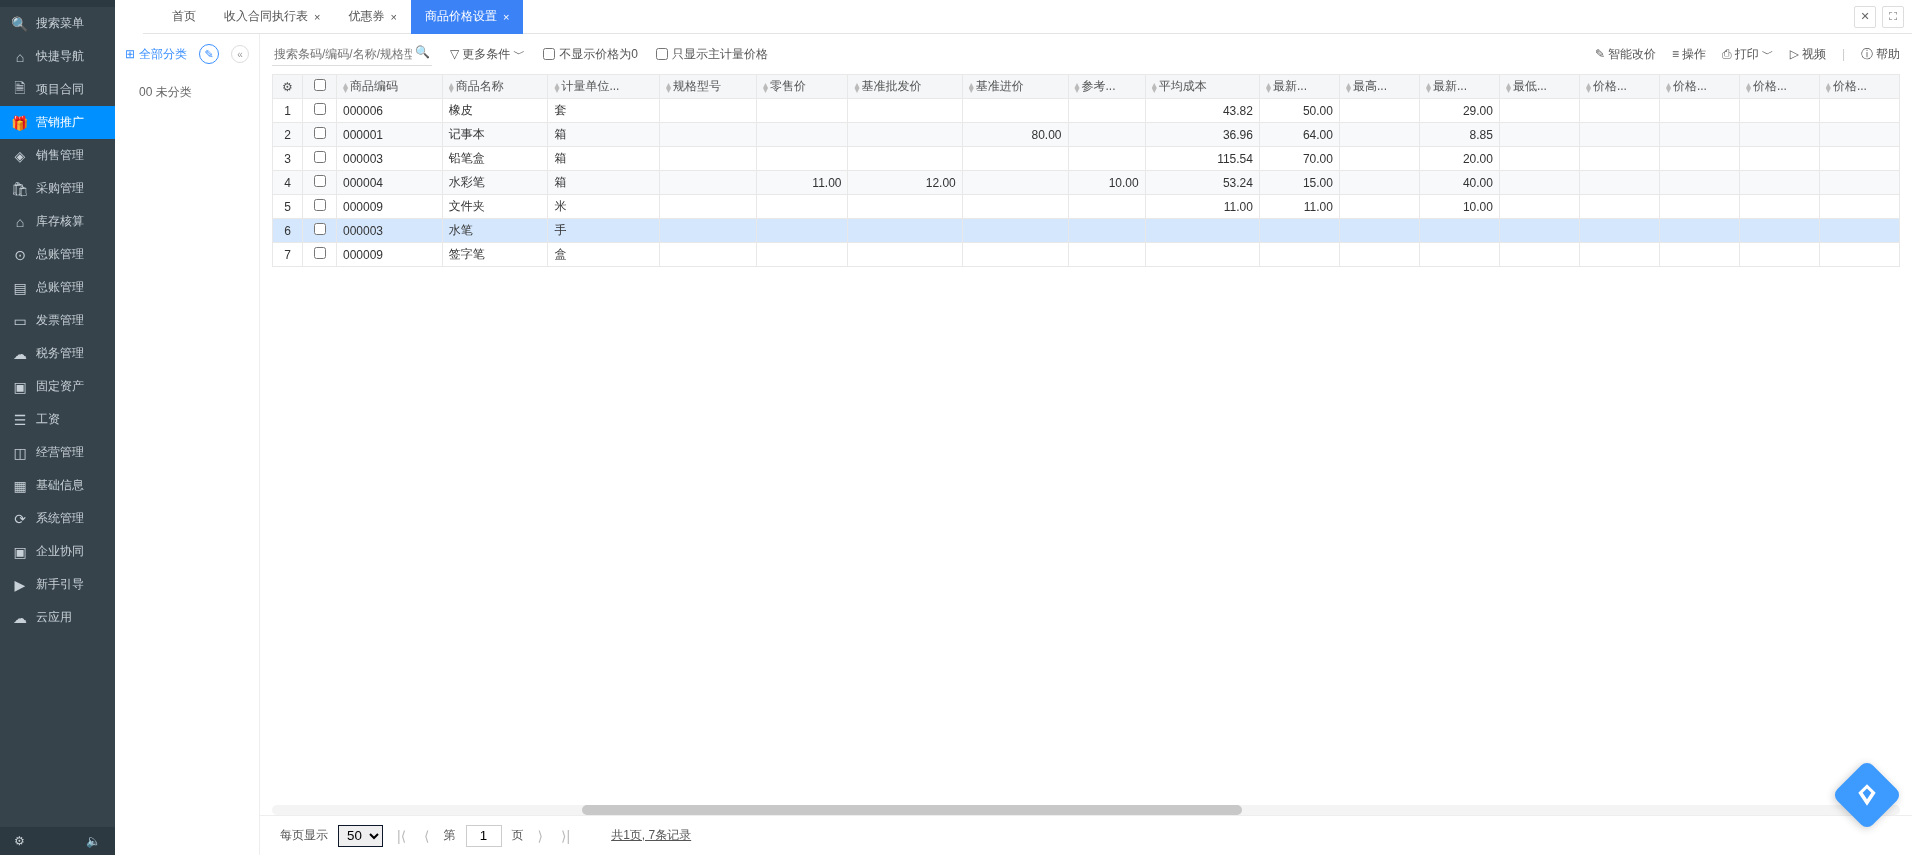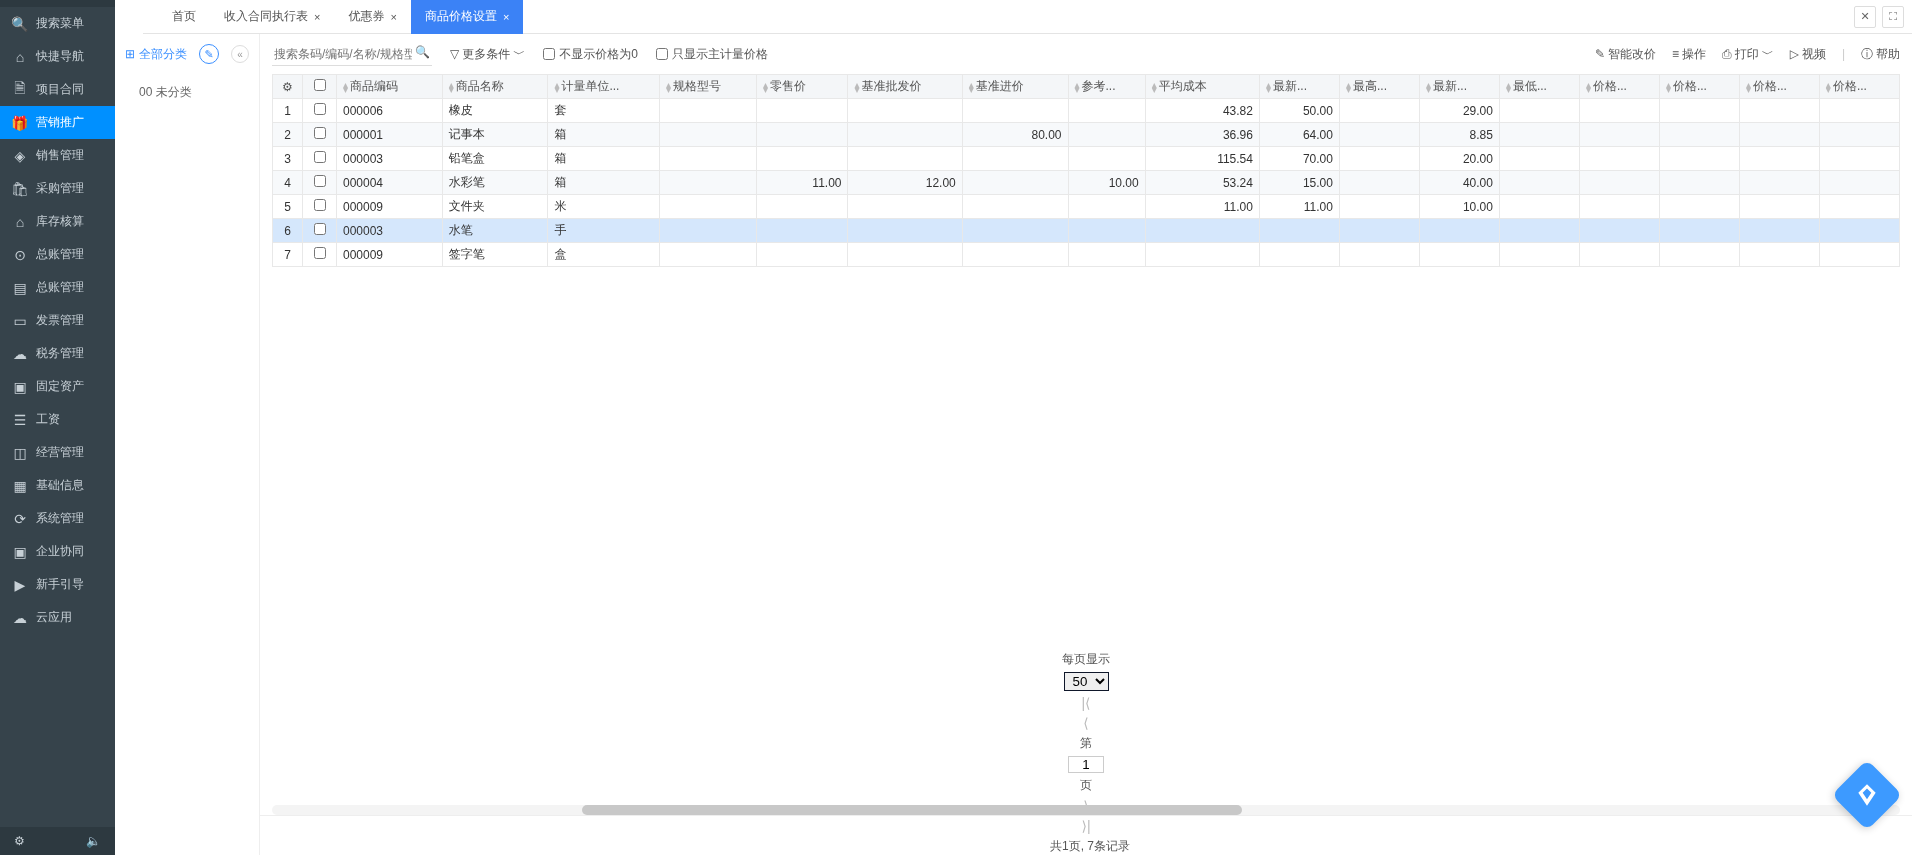--- a/index.html
+++ b/index.html
@@ -60,21 +60,21 @@
     tbody tr.selected { background: #d5e7fc !important; }
     .checkbox { width: 12px; height: 12px; }
     .col-gear { width: 30px; text-align: center; }
     .col-chk { width: 34px; text-align: center; }
     
     
     .hscroll { height: 10px; background: #f4f4f4; margin: 0 12px; position: relative; border-radius: 5px; }
     .hscroll-thumb { position: absolute; left: 310px; top: 0; height: 10px; width: 660px; background: #c8c8c8; border-radius: 5px; }
     
     
-    .pagination { height: 40px; display: flex; align-items: center; justify-content: flex-end; padding: 0 20px; gap: 4px; color: #555; border-top: 1px solid #eee; flex-direction: column; }
+    .pagination { height: 40px; display: flex; align-items: center; justify-content: flex-start; padding: 0 20px; gap: 10px; color: #555; border-top: 1px solid #eee; }
     .page-select { height: 22px; border: 1px solid #0f172a; padding: 0 4px; }
     .page-input { width: 36px; height: 22px; border: 1px solid #ccc; text-align: center; }
     .page-nav { color: #bbb; cursor: pointer; padding: 0 4px; font-size: 14px; }
     
     
     .float-icon { position: absolute; right: 20px; bottom: 35px; width: 50px; height: 50px; background: #3d9aff; border-radius: 8px; transform: rotate(45deg); display: flex; align-items: center; justify-content: center; cursor: pointer; box-shadow: 0 2px 8px rgba(0,0,0,.2); }
     .float-icon svg { transform: rotate(-45deg); }
     
     svg { display: block; }
   </style>
@@ -442,21 +442,21 @@
           <select class="page-select">
             <option>50</option>
           </select>
           <span class="page-nav">|⟨</span>
           <span class="page-nav">⟨</span>
           <span>第</span>
           <input class="page-input" value="1" style="">
           <span>页</span>
           <span class="page-nav">⟩</span>
           <span class="page-nav">⟩|</span>
-          <span style="margin-left:8px;">共1页, 7条记录</span>
+          <span style="margin-left:27px;text-decoration:underline;">共1页, 7条记录</span>
         </div>
       </div>
     </div>
   </div>
 
   <div class="float-icon">
     <svg width="26" height="26" viewBox="0 0 24 24" fill="#fff">
         <path d="M12 2 L20 10 L12 22 L4 10 Z M12 6 L8 10 L12 16 L16 10 Z"></path>
       </svg>
   </div>

